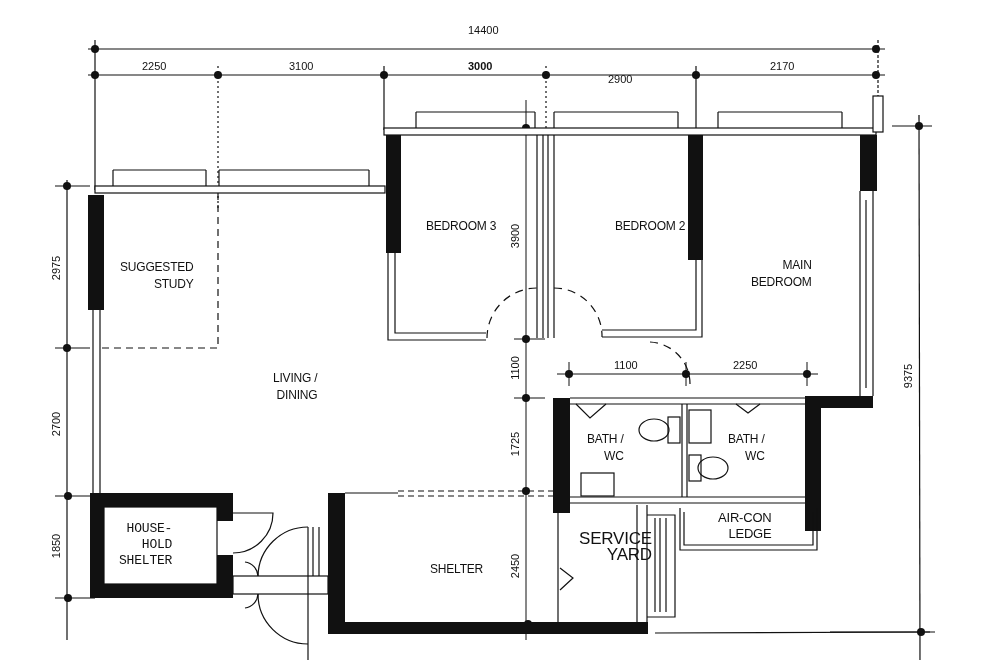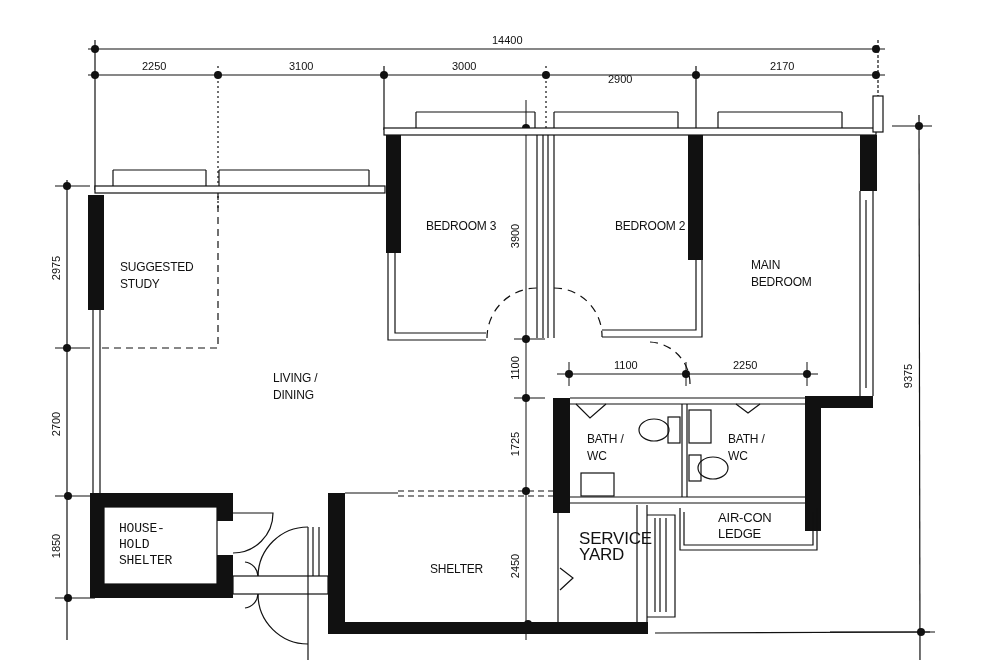--- a/index.html
+++ b/index.html
@@ -1,21 +1,21 @@
 <!DOCTYPE html>
 <html><head>
 <meta charset="utf-8">
 <style>
   html, body { margin:0; padding:0; background:#ffffff; }
   body { width:1000px; height:667px; position:relative; overflow:hidden; font-family:"Liberation Sans", sans-serif; }
   svg { position:absolute; left:0; top:0; }
   .lbl { position:absolute; font-family:"Liberation Sans", sans-serif; font-size:12px; color:#111; line-height:17px; letter-spacing:-0.2px; white-space:nowrap; }
   .dim { position:absolute; font-family:"Liberation Sans", sans-serif; font-size:11px; color:#111; white-space:nowrap; }
   .vdim { transform:rotate(-90deg); transform-origin:center center; }
-  .line2 { display:block; }
+  .line2 { display:block;text-align:right; }
 </style>
 </head>
 <body>
 
 <svg width="1000" height="667" viewBox="0 0 1000 667">
   <g stroke="#111" fill="none" stroke-width="1.2">
 
     <line x1="88" y1="49" x2="885" y2="49"></line>
     <line x1="88" y1="75" x2="885" y2="75"></line>
     <line x1="95" y1="40" x2="95" y2="190"></line>
@@ -194,24 +194,24 @@
 
     <rect x="668" y="417" width="12" height="26"></rect>
     <ellipse cx="654" cy="430" rx="15" ry="11"></ellipse>
     <rect x="689" y="410" width="22" height="33"></rect>
     <rect x="689" y="455" width="12" height="26"></rect>
     <ellipse cx="713" cy="468" rx="15" ry="11"></ellipse>
     <rect x="581" y="473" width="33" height="23"></rect>
   </g>
 </svg>
 
-<div class="dim" style="left:468px;top:34px;margin-left:24px;">14400</div>
+<div class="dim" style="left:468px;top:24px;">14400</div>
 <div class="dim" style="left:142px;top:60px;">2250</div>
 <div class="dim" style="left:289px;top:60px;">3100</div>
-<div class="dim" style="left:452px;top:60px;">3000</div>
+<div class="dim" style="left:468px;top:60px;font-weight:bold;">3000</div>
 <div class="dim" style="left:608px;top:60px;margin-top:13px;">2900</div>
 <div class="dim" style="left:770px;top:60px;">2170</div>
 
 <div class="dim vdim" style="left:44px;top:262px;">2975</div>
 <div class="dim vdim" style="left:44px;top:418px;">2700</div>
 <div class="dim vdim" style="left:44px;top:540px;">1850</div>
 <div class="dim vdim" style="left:896px;top:370px;">9375</div>
 
 <div class="dim vdim" style="left:503px;top:230px;">3900</div>
 <div class="dim vdim" style="left:503px;top:362px;">1100</div>

